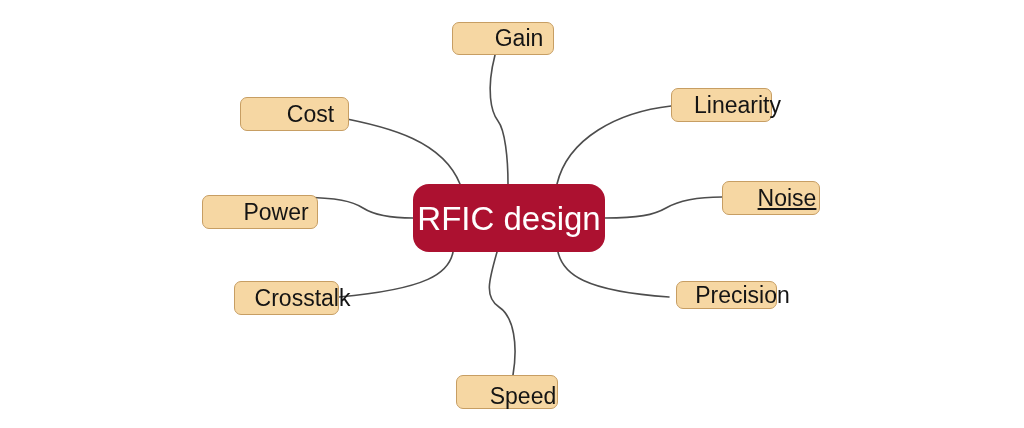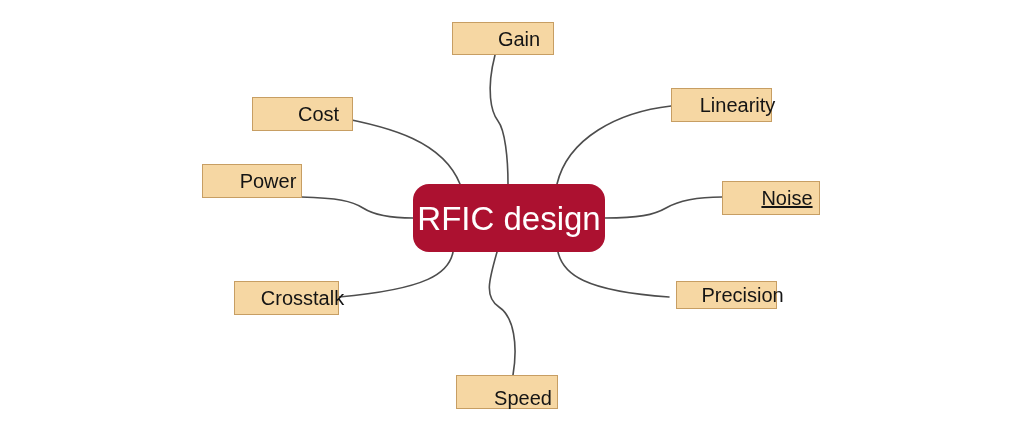--- a/index.html
+++ b/index.html
@@ -29,23 +29,23 @@
     stroke-linecap: round;
   }
   .node {
     position: absolute;
     display: flex;
     align-items: center;
     justify-content: center;
     box-sizing: border-box;
     background: #f6d7a3;
     border: 1.6px solid #c79e63;
-    border-radius: 0;
+    border-radius: 7px;
     color: #141414;
-    font-size: 20px;
+    font-size: 23px;
     line-height: 1;
     white-space: nowrap;
     padding-left: 32px;
   }
   .node-center {
     position: absolute;
     left: 413px;
     top: 184px;
     width: 192px;
     height: 68px;
@@ -54,23 +54,23 @@
     justify-content: center;
     box-sizing: border-box;
     background: #ac1130;
     border-radius: 16px;
     color: #ffffff;
     font-size: 33px;
     line-height: 1;
     white-space: nowrap;
   }
   .pos-gain      { left: 452px; top: 22px;  width: 102px; height: 33px; }
-  .pos-cost      { left: 252px; top: 97px;  width: 101px; height: 34px; }
+  .pos-cost      { left: 240px; top: 97px;  width: 109px; height: 34px; }
   .pos-linearity { left: 671px; top: 88px;  width: 101px; height: 34px; }
-  .pos-power     { left: 202px; top: 164px; width: 100px;  height: 34px; }
+  .pos-power     { left: 202px; top: 195px; width: 116px;  height: 34px; }
   .pos-noise     { left: 722px; top: 181px; width: 98px;  height: 34px; text-decoration: underline; }
   .pos-crosstalk { left: 234px; top: 281px; width: 105px; height: 34px; }
   .pos-precision { left: 669px; top: 281px; width: 101px; height: 28px; margin-left: 7px; }
   .pos-speed     { left: 456px; top: 375px; width: 102px; height: 34px; align-items: flex-end; }
 </style>
 </head>
 <body>
 
 <div class="canvas">
 

